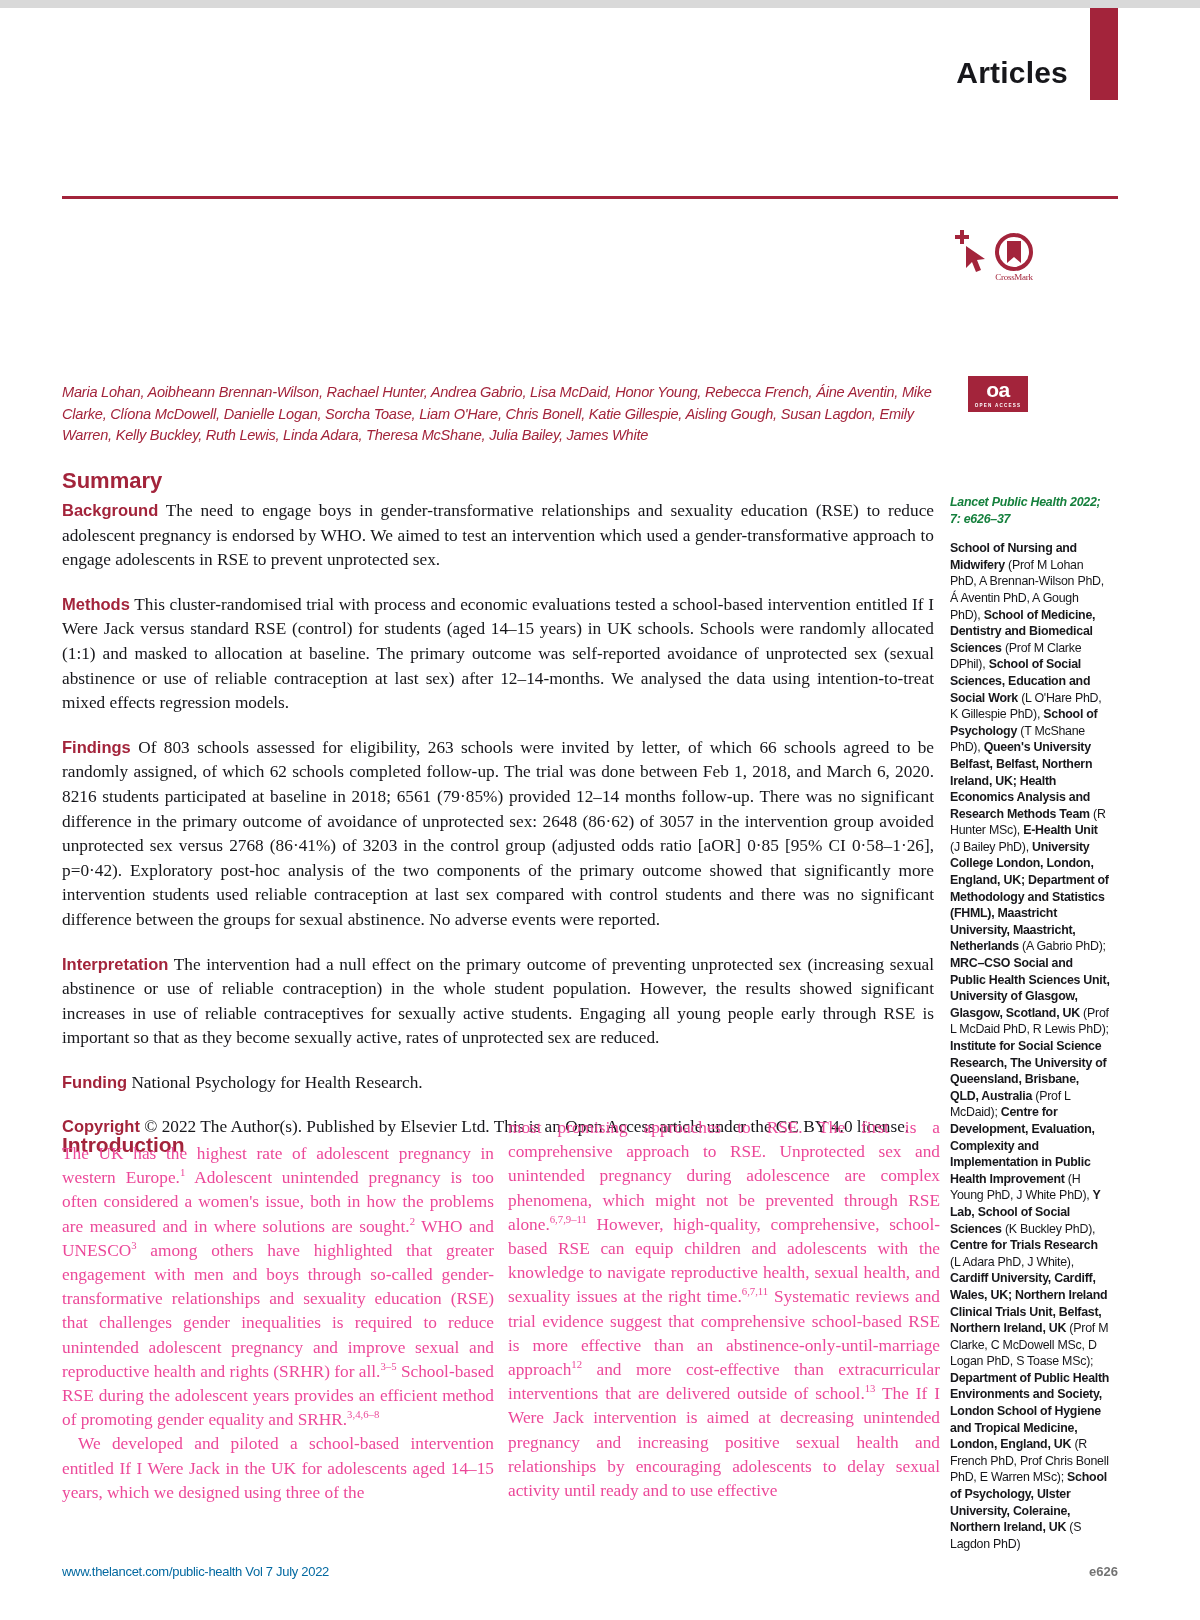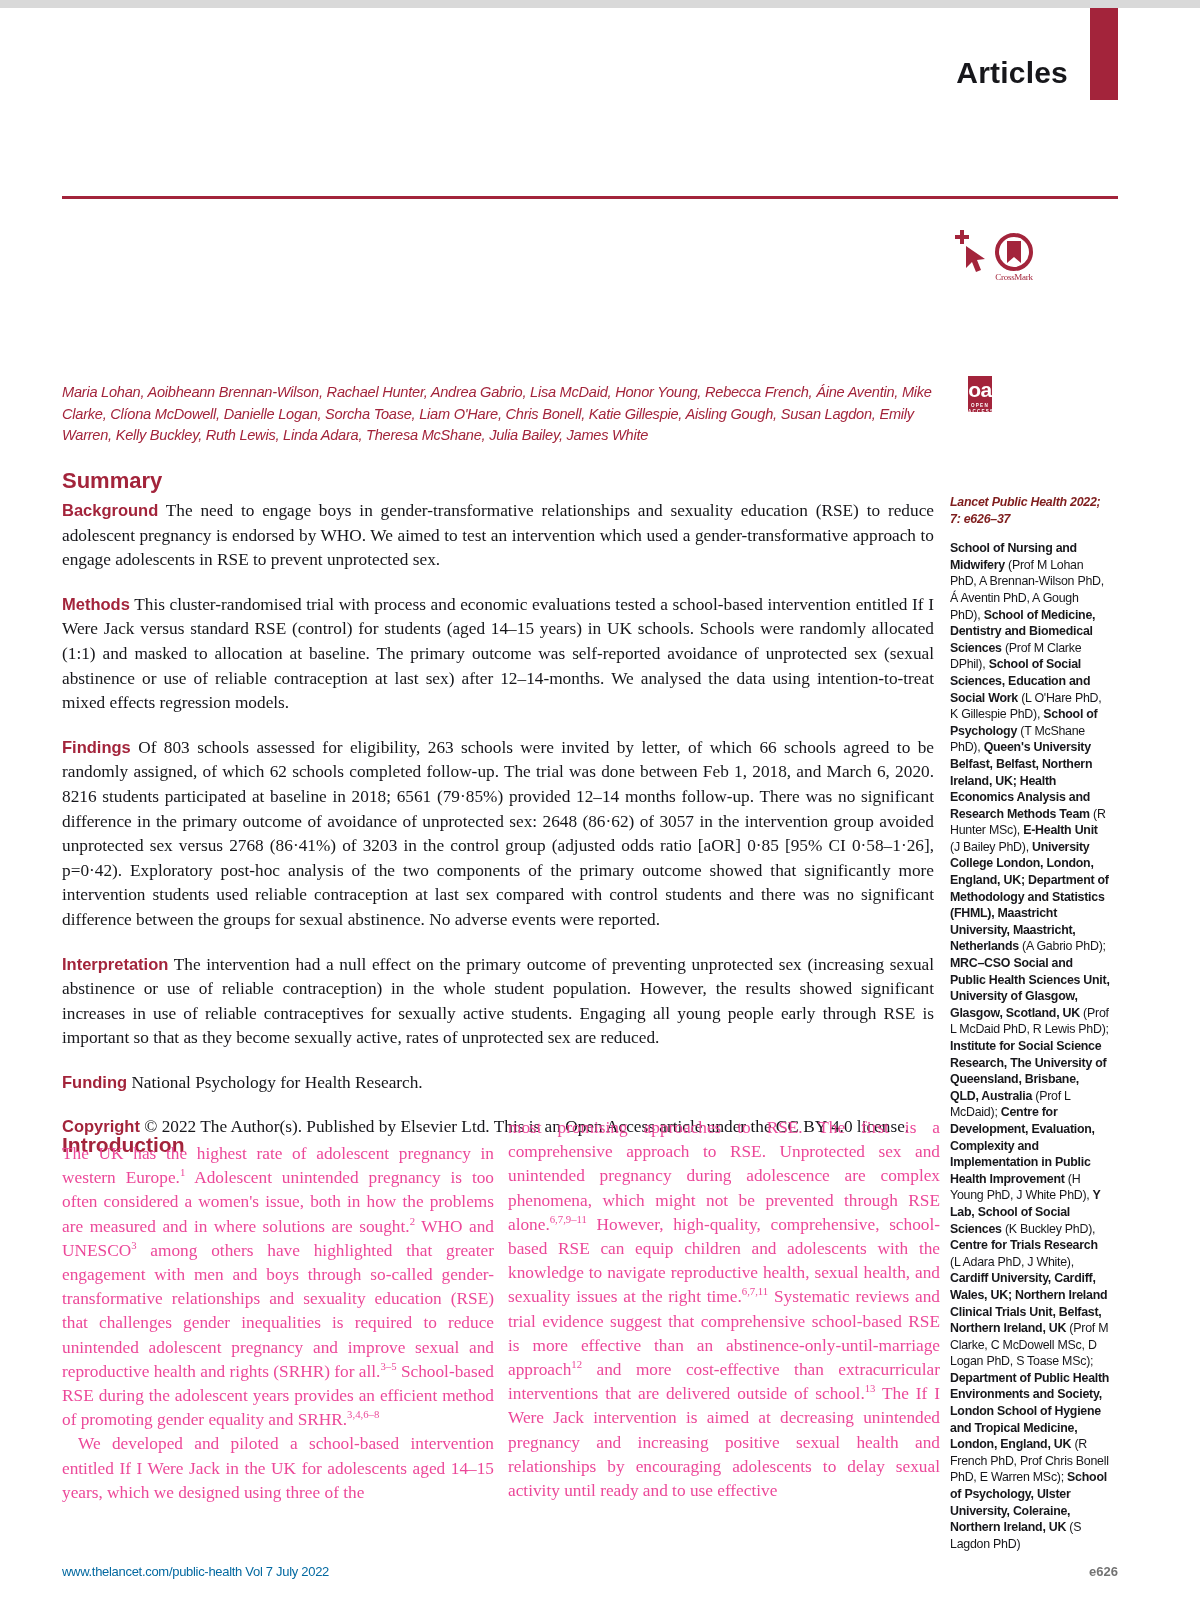--- a/index.html
+++ b/index.html
@@ -86,21 +86,21 @@
     position: absolute;
     top: 228px;
     left: 952px;
     width: 88px;
     height: 62px;
   }
   .oa-logo {
     position: absolute;
     top: 376px;
     left: 968px;
-    width: 24px;
+    width: 60px;
     height: 36px;
     background: #a3243b;
     color: #fff;
     font-family: "Liberation Sans", sans-serif;
     font-weight: bold;
     font-size: 21px;
     line-height: 27px;
     text-align: center;
     letter-spacing: -0.5px;
   }
@@ -174,21 +174,21 @@
     top: 494px;
     left: 950px;
     width: 160px;
     font-family: "Liberation Sans", sans-serif;
     font-size: 12.4px;
     line-height: 16.6px;
     letter-spacing: -0.25px;
     color: #17171b;
   }
   .rail .cite {
-    color: #7f1d1d;
+    color: #15803d;
     font-style: italic;
     font-weight: bold;
     margin-bottom: 13px;
   }
   .rail .aff { font-weight: bold; }
   .rail .aff .plain { font-weight: normal; }
 
   
   .foot-rule {
     position: absolute;

